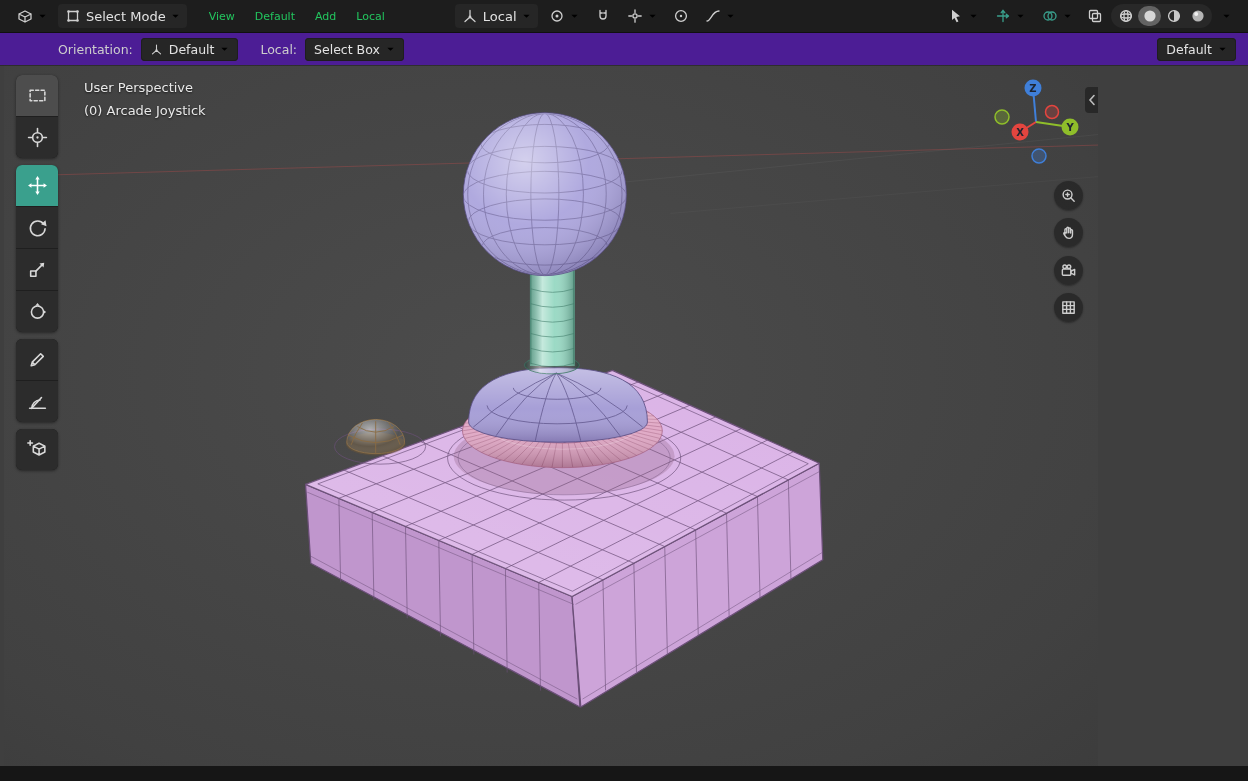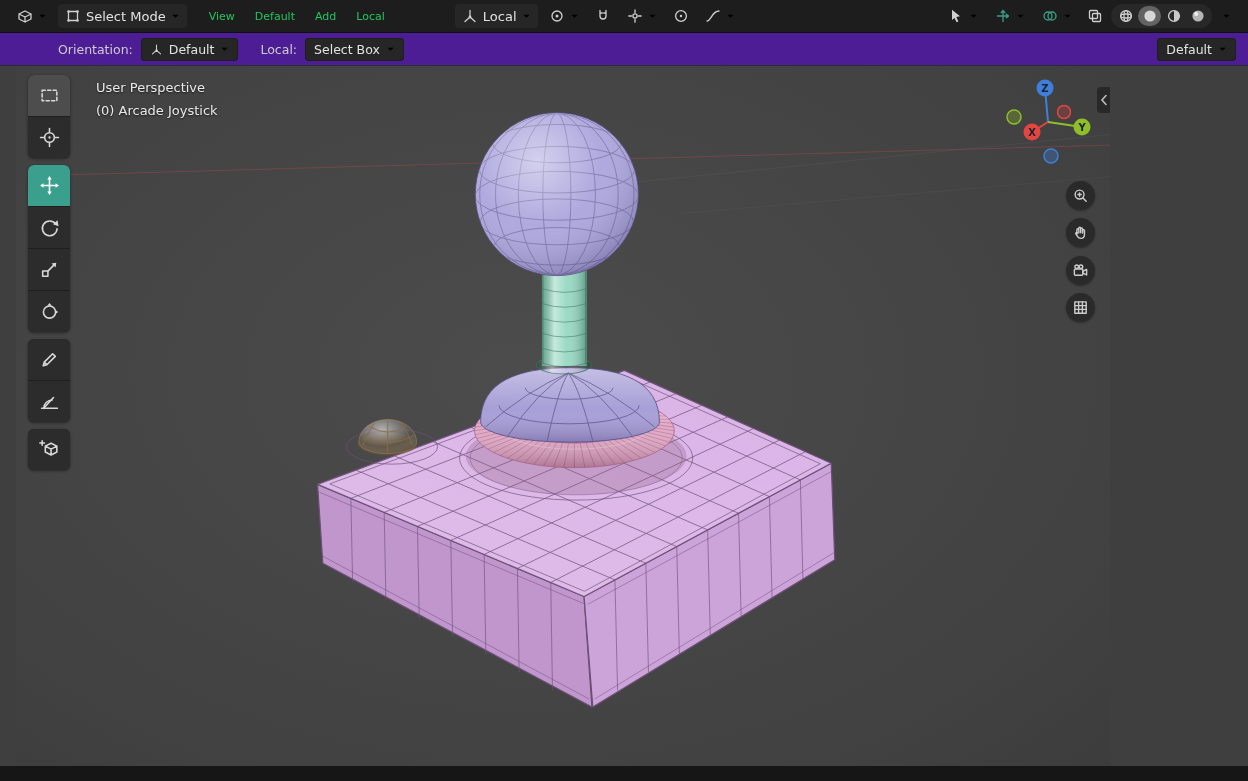--- a/index.html
+++ b/index.html
@@ -34,21 +34,21 @@
   border-top:1px solid #191919;display:flex;align-items:center;padding:0 12px;z-index:29;
   box-shadow:0 1px 0 rgba(0,0,0,.3)}
 .ts-label{font-size:12.5px;color:#cdcdcd;margin-left:46px}
 .ts-label.first{margin-left:46px}
 .ts-label.gap{margin-left:22px}
 .pill{display:flex;align-items:center;gap:6px;height:23px;padding:0 9px;background:#262626;
   border-radius:4px;font-size:12.5px;color:#e3e3e3;margin-left:8px;box-shadow:inset 0 0 0 1px #1e1e1e}
 .pill.right{margin-left:auto}
 
 
-.viewport{position:absolute;top:65px;left:16px;width:1094px;height:701px;
+.viewport{position:absolute;top:65px;left:4px;width:1094px;height:701px;
   background:radial-gradient(ellipse 920px 620px at 46% 44%,#4c4c4c,#414141 72%,#3a3a3a)}
 #scene-svg{position:absolute;inset:0;width:100%;height:100%}
 .vp-text{position:absolute;left:80px;top:11px;font-size:13px;color:#e9e9e9;
   text-shadow:0 1px 2px rgba(0,0,0,.65);line-height:23px;pointer-events:none}
 
 
 .tools{position:absolute;left:12px;top:10px;display:flex;flex-direction:column;gap:7px;z-index:10}
 .tgroup{display:flex;flex-direction:column;background:#1f1f1f;border-radius:6px;overflow:hidden;
   gap:1px;box-shadow:0 1px 3px rgba(0,0,0,.45)}
 .tool{width:42px;height:41px;border:none;background:#2c2c2c;display:flex;align-items:center;justify-content:center}

